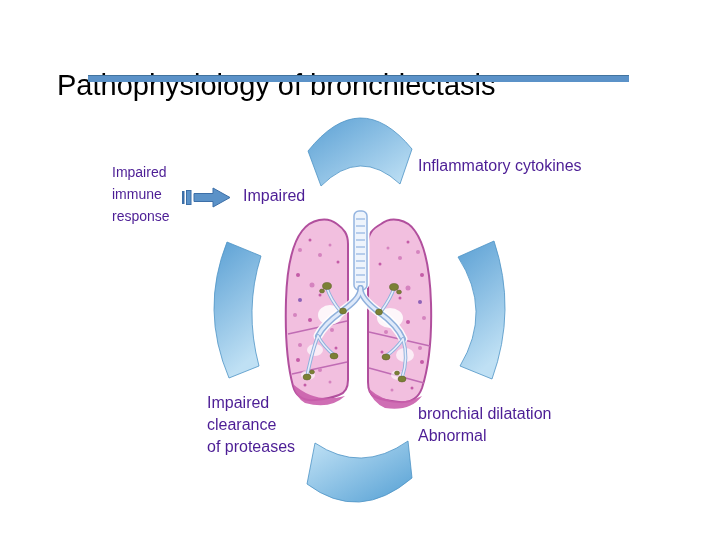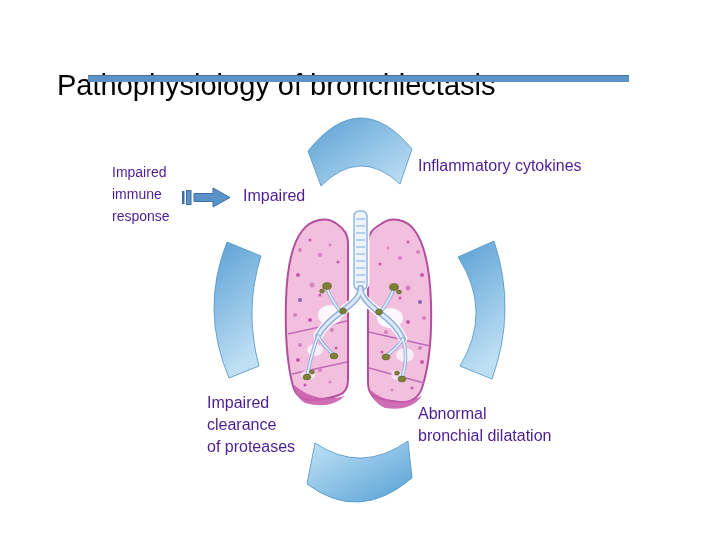--- a/index.html
+++ b/index.html
@@ -197,17 +197,17 @@
     <span class="ln">Inflammatory cytokines</span>
   </div>
 
   <div class="abs lbl lbl-clearance">
     <span class="ln">Impaired</span>
     <span class="ln">clearance</span>
     <span class="ln">of proteases</span>
   </div>
 
   <div class="abs lbl lbl-dilat">
+    <span class="ln">bronchial dilatation</span>
     <span class="ln">Abnormal</span>
-    <span class="ln">bronchial dilatation</span>
   </div>
 
 </div>
 
 </body></html>

